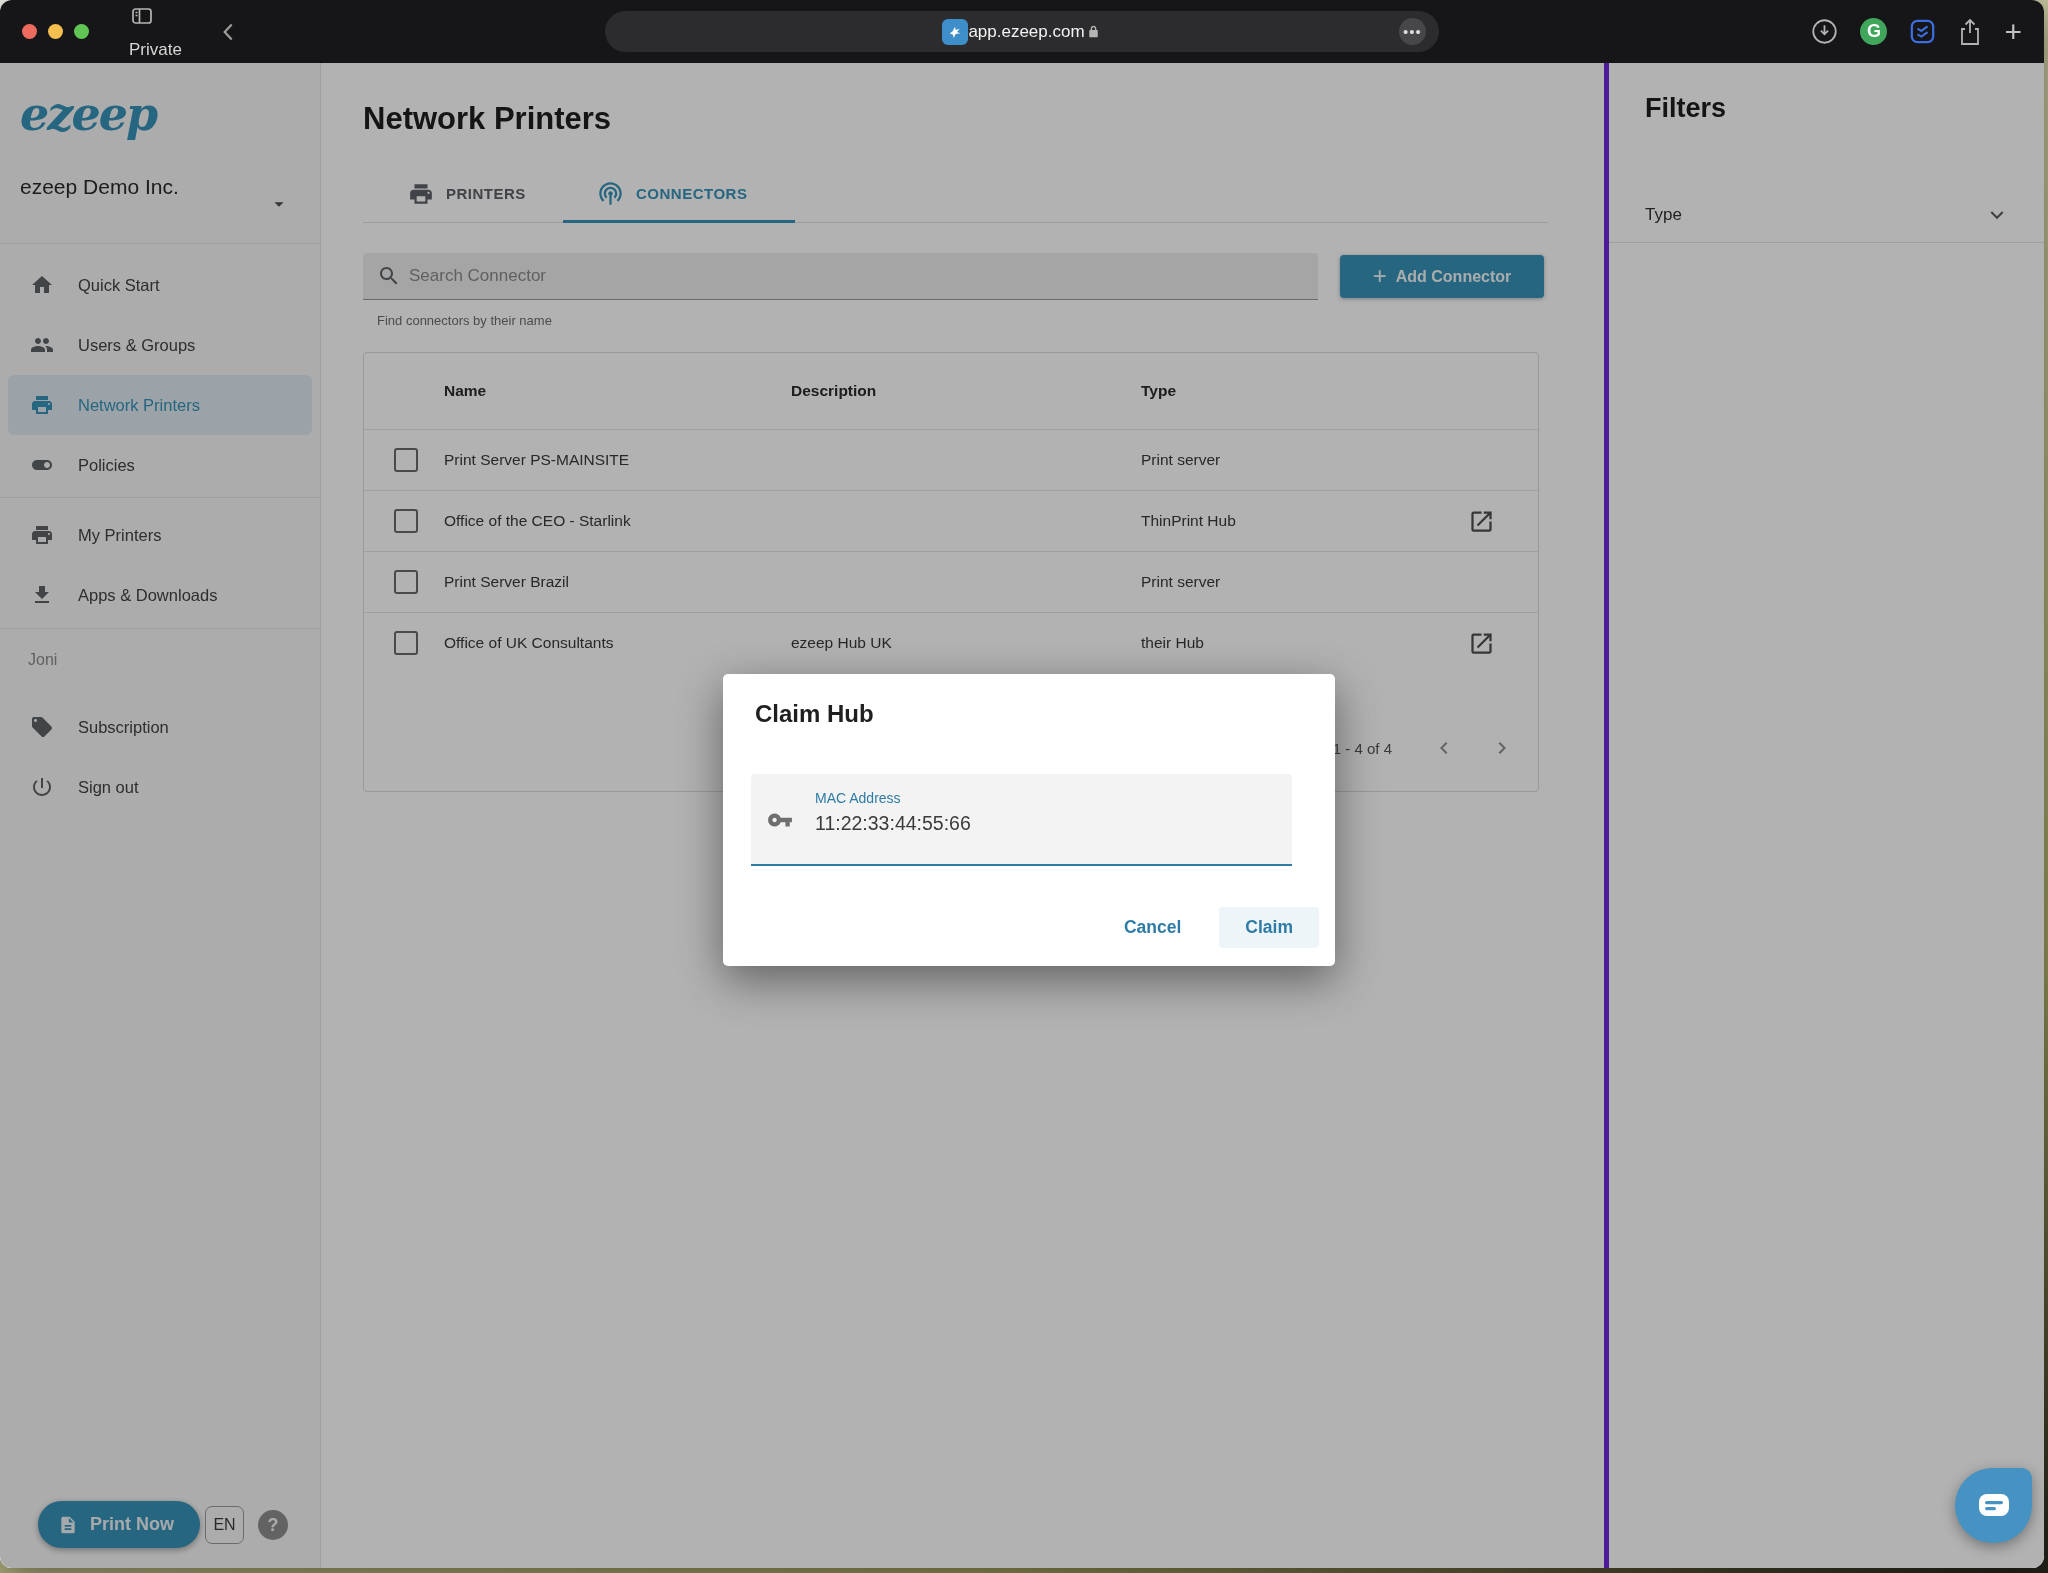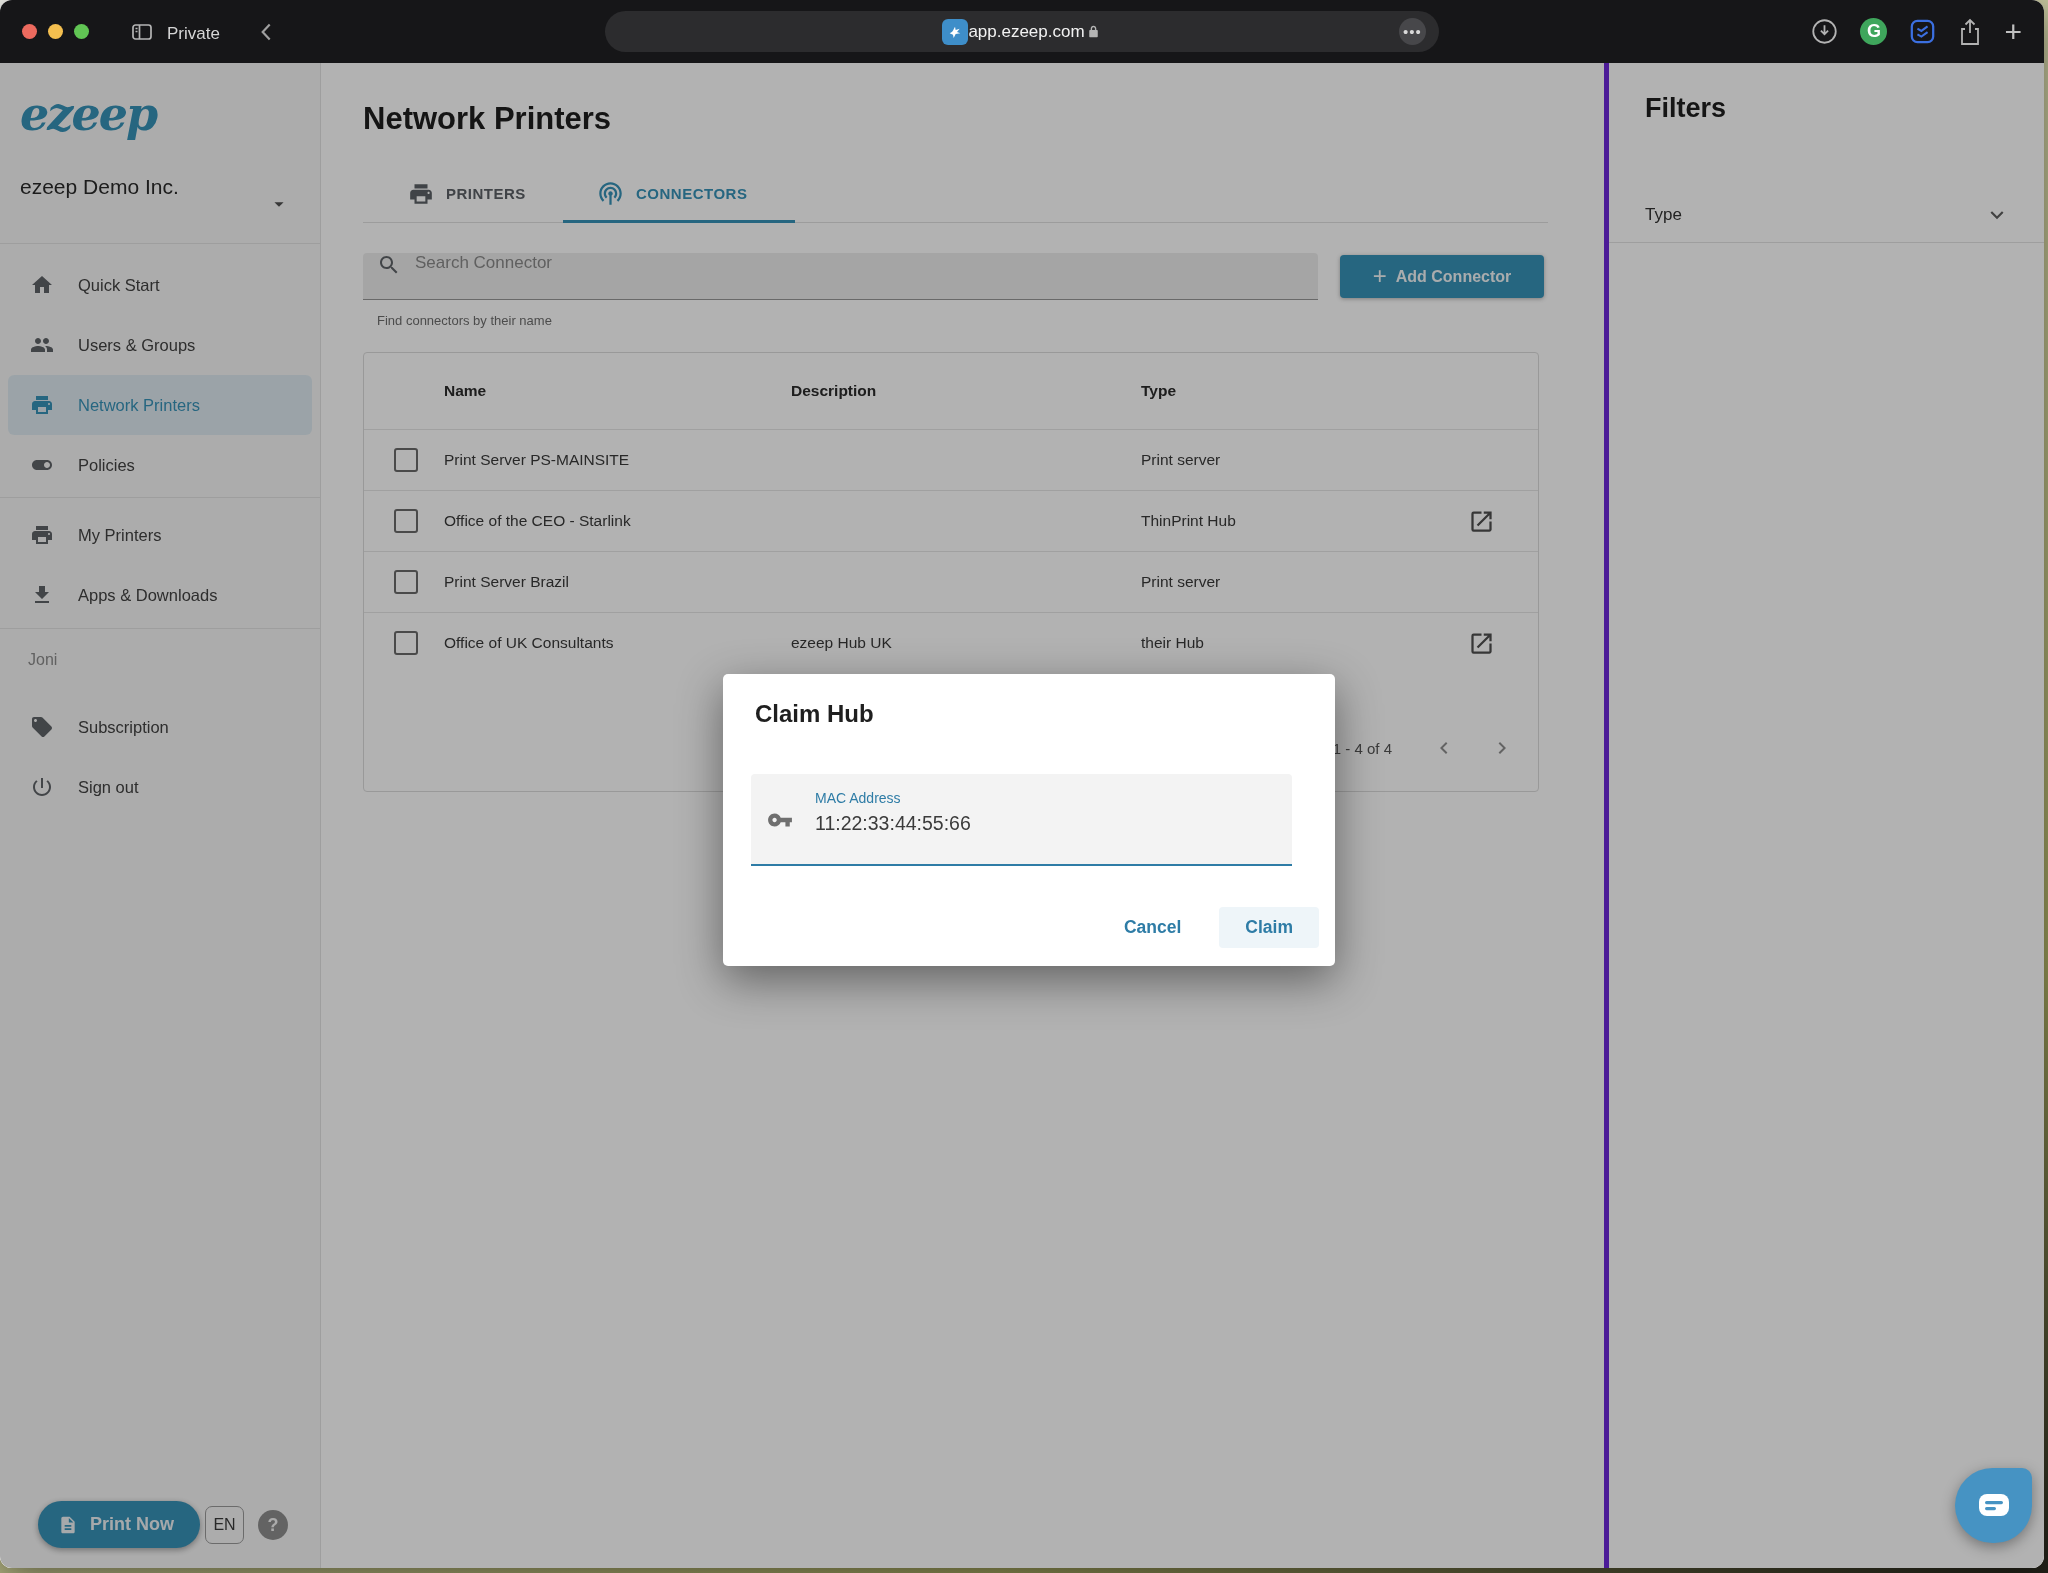--- a/index.html
+++ b/index.html
@@ -18,21 +18,21 @@
   }
 
   
   .chrome {
     position:absolute; left:0; top:0; right:0; height:63px;
     background:#161618; display:flex; align-items:center;
   }
   .lights { display:flex; gap:11px; margin-left:22px; }
   .light { width:15px; height:15px; border-radius:50%; }
   .light.red{background:#ec6a5e;} .light.yellow{background:#f4bf4f;} .light.green{background:#61c554;}
-  .private-group { display:flex; align-items:flex-end; gap:12px; margin-left:40px; color:#b5b5b5; }
+  .private-group { display:flex; align-items:flex-start; gap:12px; margin-left:40px; color:#b5b5b5;flex-direction:column; }
   .private-label { color:#d6d6d6; font-size:17px; }
   .back-chevron { margin-left:34px; color:#9f9f9f; }
   .url-pill {
     position:absolute; left:50%; top:11px; transform:translateX(-50%);
     width:834px; height:41px; background:#2c2c2e; border-radius:21px;
     display:flex; align-items:center; justify-content:center; gap:0;
   }
   .favicon { width:26px; height:26px; border-radius:6px; background:#3e8ec9; display:flex; align-items:center; justify-content:center; }
   .url-text { color:#f2f2f2; font-size:17px; }
   .pill-more {
@@ -89,21 +89,21 @@
   .tabs { position:absolute; left:42px; top:102px; width:1185px; height:58px; border-bottom:1px solid #e0e0e0; }
   .tab { position:absolute; top:0; height:100%; display:flex; align-items:center; gap:12px;
          font-size:15px; font-weight:600; letter-spacing:.5px; color:#5c6166; }
   .tab.printers { left:45px; }
   .tab.connectors { left:234px; color:#3792b8; }
   .tab-underline { position:absolute; left:200px; bottom:-1px; width:232px; height:3px; background:#3792b8; }
 
   .search-field {
     position:absolute; left:42px; top:190px; width:955px; height:47px;
     background:#ededed; border-bottom:1px solid #979797; border-radius:4px 4px 0 0;
-    display:flex; align-items:flex-start; gap:14px; padding:0 14px;
+    display:flex; align-items:center; gap:8px; padding:0 14px;
   }
   .search-field input { flex:1; border:none; background:transparent; outline:none; font-size:17px; color:#333; font-family:inherit; }
   .search-field input::placeholder { color:#8a8a8a; }
   .search-helper { position:absolute; left:56px; top:250px; font-size:13px; color:#6e6e6e; }
   .add-btn {
     position:absolute; left:1019px; top:192px; width:204px; height:43px;
     background:#3792b8; color:#f2f6f8; border:none; border-radius:4px;
     display:flex; align-items:center; justify-content:center; gap:9px;
     font-size:16px; font-weight:600; box-shadow:0 1px 4px rgba(0,0,0,.3);
   }

